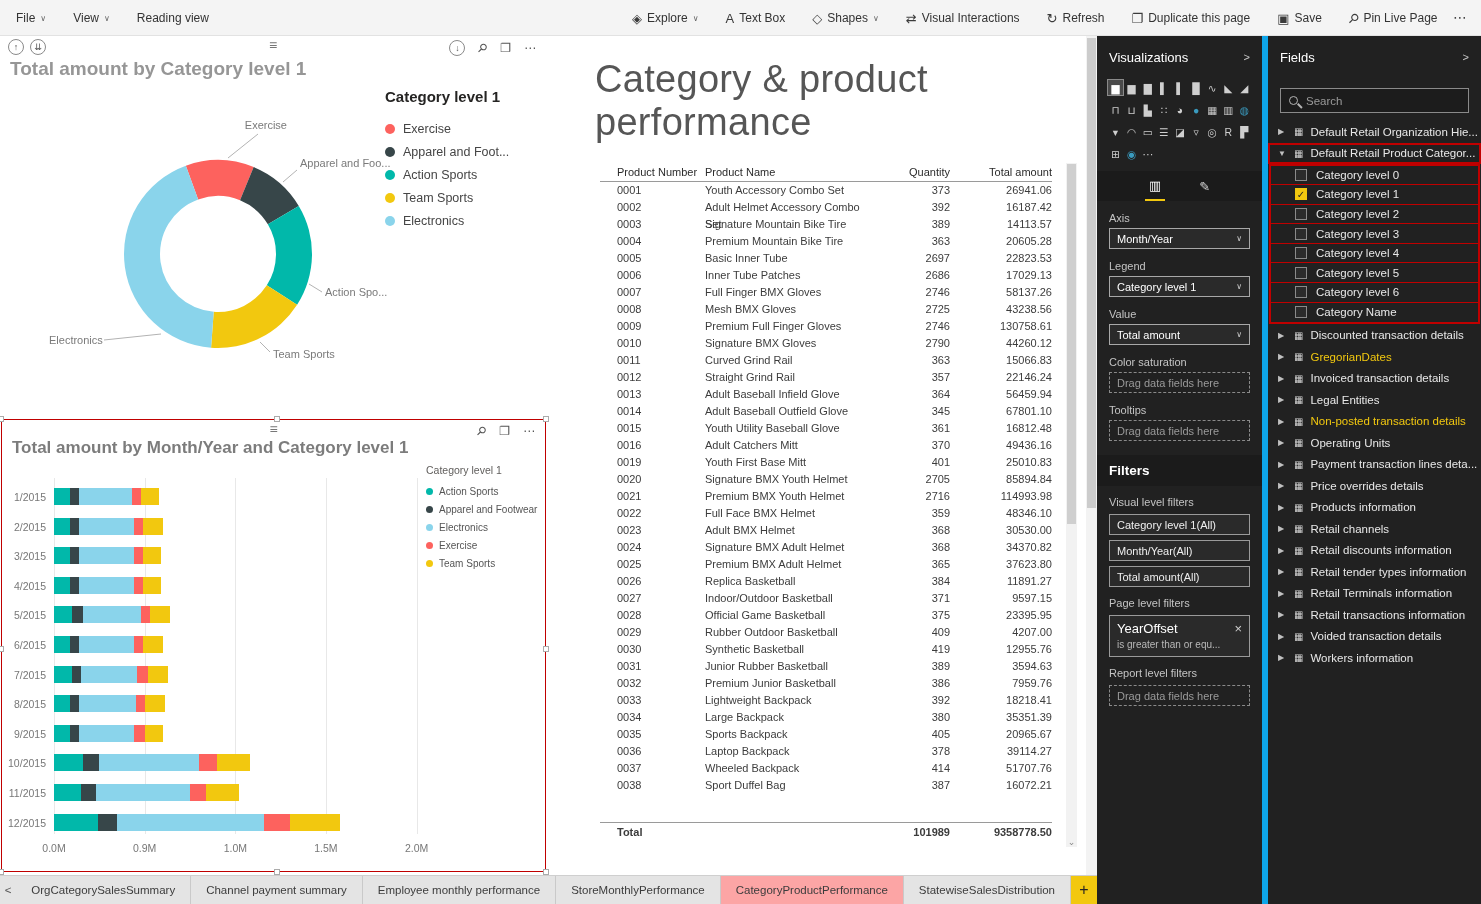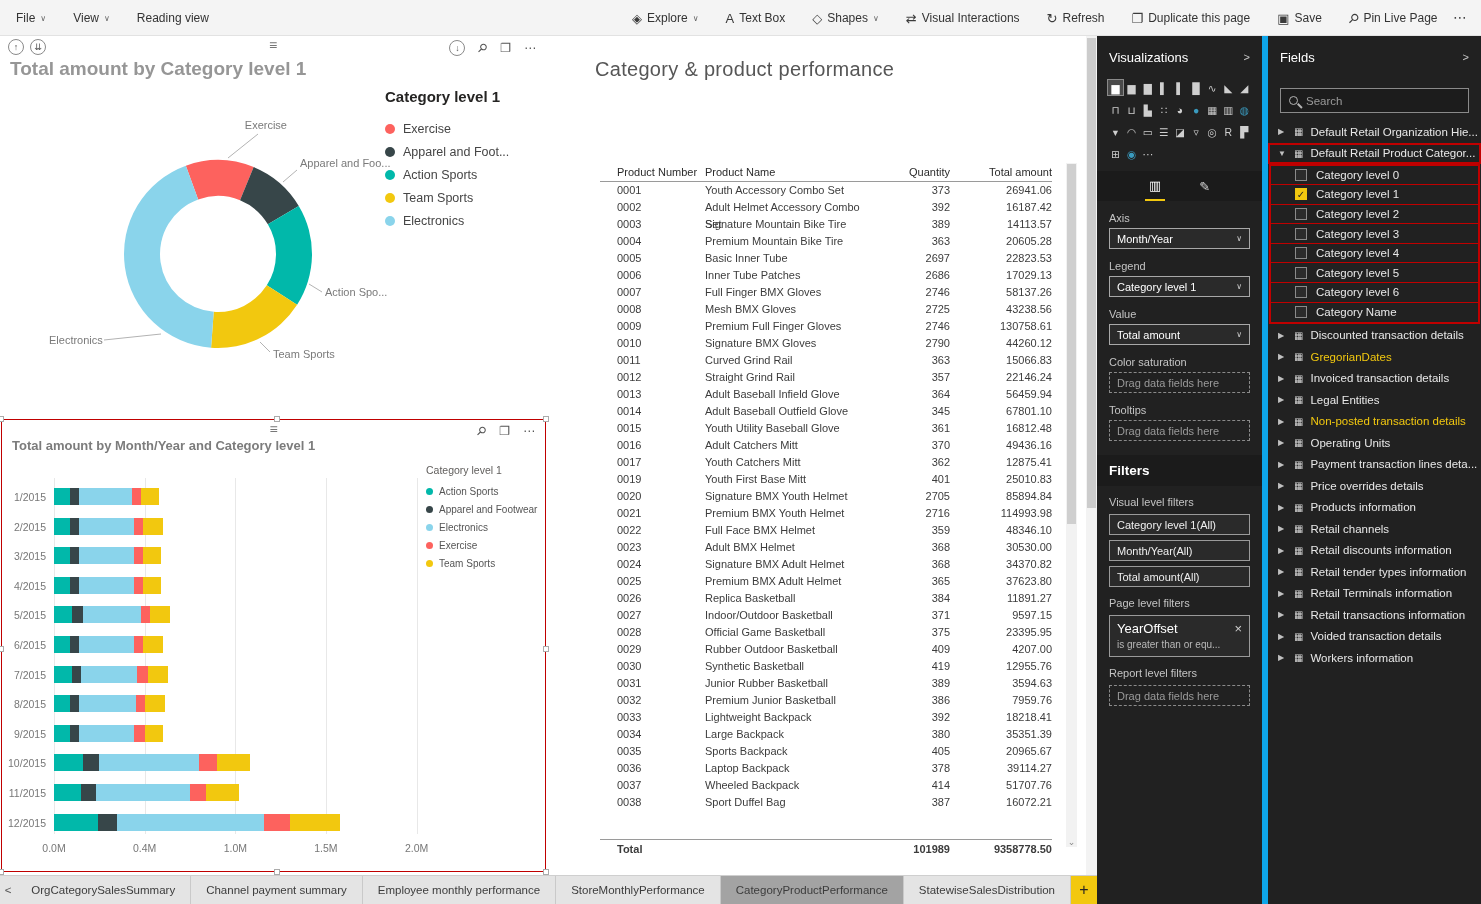--- a/index.html
+++ b/index.html
@@ -16,21 +16,21 @@
   .tb-ico { font-size:13px; color:#3b3b3b; }
   .tb-more { position:absolute; right:14px; top:9px; font-size:14px; color:#444; cursor:pointer; }
 
   
   .canvas { position:absolute; left:0; top:36px; width:1097px; height:839px; background:#fff; overflow:hidden; }
   .visual { position:absolute; background:#fff; }
   .v-donut { left:0; top:0; width:546px; height:380px; }
   .v-bar { left:1px; top:383px; width:545px; height:453px; border:1px solid #c00000; }
   .v-title { position:absolute; left:10px; white-space:nowrap; }
   .v-donut .v-title { top:22px; font-size:19px; color:#969696; }
-  .v-bar .v-title { top:18px; font-size:13px; color:#7c7c7c; }
+  .v-bar .v-title { top:18px; font-size:17px; color:#7c7c7c; }
   .vh-center { position:absolute; left:50%; top:1px; transform:translateX(-50%); color:#777; font-size:14px; cursor:grab; }
   .vh-right { position:absolute; right:10px; top:4px; display:flex; gap:13px; align-items:center; color:#555; font-size:12px; }
   .vh-left { position:absolute; left:8px; top:3px; display:flex; gap:6px; }
   .circ { width:16px; height:16px; border:1px solid #8a8a8a; border-radius:50%; display:flex; align-items:center;
           justify-content:center; font-size:9px; color:#555; }
   .pin-rot { display:inline-block; transform:rotate(45deg); }
   .handle { position:absolute; width:6px; height:6px; background:#fff; border:1px solid #ababab; }
 
   
   #donut-svg { position:absolute; left:0; top:78px; }
@@ -46,39 +46,39 @@
   .legend-bar .dot { width:7px; height:7px; }
   .bar-plot { position:absolute; left:0; top:58px; width:540px; height:378px; }
   .gridline { position:absolute; top:0; width:1px; height:356px; background:#e8e8e8; }
   .bar-row { position:absolute; left:0; height:29.6px; width:100%; }
   .bar-cat { position:absolute; left:0; top:9px; width:44px; text-align:right; font-size:10.5px; color:#777; }
   .bar-track { position:absolute; left:52px; top:6px; height:17px; display:flex; }
   .bar-seg { height:17px; }
   .xtick { position:absolute; top:364px; width:40px; text-align:center; font-size:10.5px; color:#777; }
 
   
-  .table-title { position:absolute; left:595px; top:22px; font-size:20px; font-weight:400; color:#565656; letter-spacing:0.3px; }
+  .table-title { position:absolute; left:595px; top:22px; font-size:38px; font-weight:400; color:#565656; letter-spacing:0.3px; }
   .ptable { position:absolute; left:600px; top:127px; width:452px; font-size:11px; color:#3c3c3c; }
   .prow { display:grid; grid-template-columns:105px 170px 75px 102px; height:17px; line-height:17px; }
   .prow .c0 { padding-left:17px; }
   .prow .c2, .prow .c3 { text-align:right; }
   .phead { border-bottom:1px solid #9a9a9a; height:19px; line-height:18px; color:#2b2b2b; }
   .ptotal { border-top:1px solid #9a9a9a; font-weight:700; height:19px; line-height:19px;margin-top:28px; }
   .tscroll { position:absolute; left:1066px; top:127px; width:11px; height:684px; background:#f2f2f2; }
   .tscroll .thumb { position:absolute; left:1px; top:1px; width:9px; height:360px; background:#cfcfcf; }
   .tscroll .sdown { position:absolute; left:1px; bottom:0; width:9px; text-align:center; color:#888; font-size:9px; }
   .cscroll { position:absolute; left:1086px; top:0; width:11px; height:839px; background:#f3f3f3; }
   .cscroll .thumb { position:absolute; left:1px; top:2px; width:9px; height:470px; background:#cccccc; }
 
   
   .tabsbar { position:absolute; left:0; top:875px; width:1097px; height:29px; background:#e4e4e4;
              border-top:1px solid #cfcfcf; display:flex; align-items:stretch; font-size:11.5px; color:#3c3c3c; }
   .tab-prev { width:22px; display:flex; align-items:center; justify-content:center; color:#555; cursor:pointer; }
   .tab { padding:0 15px; display:flex; align-items:center; border-right:1px solid #c9c9c9; cursor:pointer; white-space:nowrap; }
-  .tab.active { background:#a3a3a3; }
+  .tab.active { background:#fca5a5; }
   .tab-add { width:35px; background:#F2C80F; color:#252423; display:flex; align-items:center; justify-content:center;
              font-size:16px; cursor:pointer; }
 
   
   .panel { position:absolute; top:36px; height:868px; background:#212121; color:#e0e0e0; }
   .viz-panel { left:1097px; width:165px; }
   .fields-panel { left:1262px; width:219px; border-left:6px solid #0ea5e9; }
   .panel-head { height:42px; display:flex; align-items:center; justify-content:space-between;
                 padding:0 12px; color:#fff; font-size:13px; }
   .panel-head .chev { color:#c8c8c8; font-size:11px; cursor:pointer; }
@@ -288,21 +288,21 @@
             <div class="lg-item">
               <span class="dot" style="background: rgb(242, 200, 15);"></span>
               <span>Team Sports</span>
             </div>
           </div>
       </div>
       <div class="bar-plot" id="bar-plot">
           <div class="gridline" style="left: 52px;"></div>
           <div class="xtick" style="left: 32px;">0.0M</div>
           <div class="gridline" style="left: 142.65px;"></div>
-          <div class="xtick" style="left: 122.65px;">0.4M</div>
+          <div class="xtick" style="left: 122.65px;">0.9M</div>
           <div class="gridline" style="left: 233.3px;"></div>
           <div class="xtick" style="left: 213.3px;">1.0M</div>
           <div class="gridline" style="left: 323.95px;"></div>
           <div class="xtick" style="left: 303.95px;">1.5M</div>
           <div class="gridline" style="left: 414.6px;"></div>
           <div class="xtick" style="left: 394.6px;">2.0M</div>
           <div class="bar-row" style="top: 4px;">
             <span class="bar-cat">1/2015</span>
             <div class="bar-track">
               <span class="bar-seg" style="width: 16.317px; background: rgb(1, 184, 170);"></span>
@@ -522,26 +522,20 @@
             <span class="c0">0015</span>
             <span class="c1">Youth Utility Baseball Glove</span>
             <span class="c2">361</span>
             <span class="c3">16812.48</span>
           </div>
           <div class="prow">
             <span class="c0">0016</span>
             <span class="c1">Adult Catchers Mitt</span>
             <span class="c2">370</span>
             <span class="c3">49436.16</span>
-          </div>
-          <div class="prow">
-            <span class="c0">0017</span>
-            <span class="c1">Youth Catchers Mitt</span>
-            <span class="c2">362</span>
-            <span class="c3">12875.41</span>
           </div>
           <div class="prow">
             <span class="c0">0019</span>
             <span class="c1">Youth First Base Mitt</span>
             <span class="c2">401</span>
             <span class="c3">25010.83</span>
           </div>
           <div class="prow">
             <span class="c0">0020</span>
             <span class="c1">Signature BMX Youth Helmet</span>

